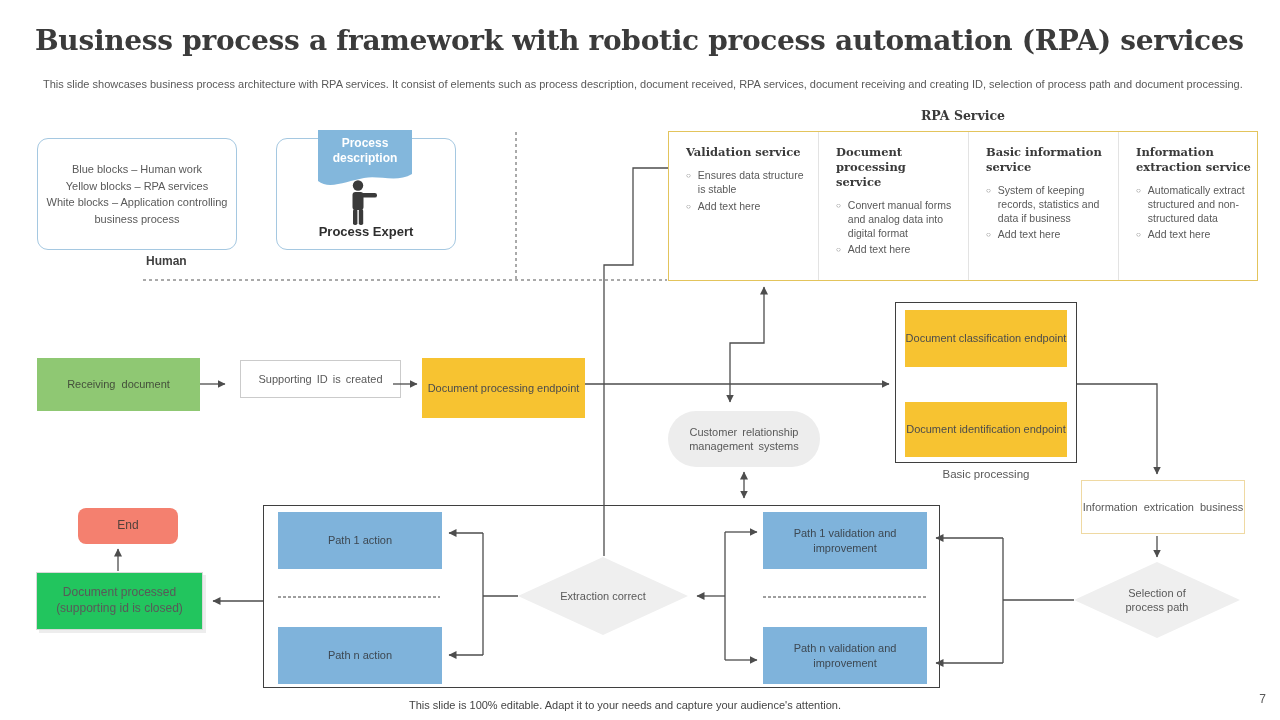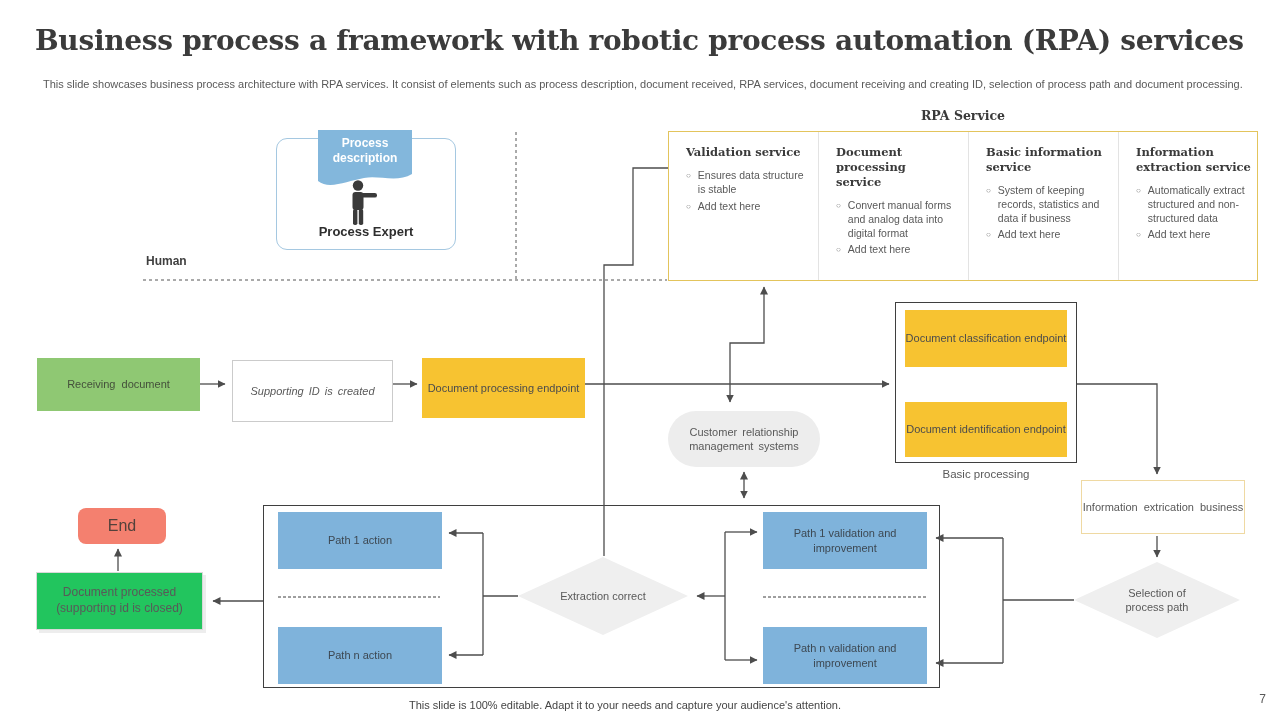--- a/index.html
+++ b/index.html
@@ -38,60 +38,67 @@
   .rpa-col.divider{border-right:1px solid #E3E3E3;}
   .rpa-head{font-family:"DejaVu Serif","Liberation Serif",serif;font-weight:bold;
             font-size:11.5px;line-height:1.3;color:#3A3A3A;margin-bottom:9px;width:118px;}
   .bullet{display:flex;gap:7px;font-size:10.5px;line-height:1.32;color:#595959;
           margin-bottom:3px;width:124px;}
   .bullet .dot{font-size:8px;padding-top:2px;color:#7A7A7A;flex:none;}
 
   
   .shape{font-size:11px;line-height:1.3;}
   .green-box{left:37px;top:358px;width:163px;height:53px;background:var(--green);color:#44503B;word-spacing:3px;}
-  .white-box{left:232px;top:360px;width:161px;height:62px;background:#fff;
-             border:1px solid var(--whiteborder);color:#595959;word-spacing:2px;font-style:italic;}
+  .white-box{left:240px;top:360px;width:161px;height:38px;background:#fff;
+             border:1px solid var(--whiteborder);color:#595959;word-spacing:2px;}
   .yellow{background:var(--yellow);color:#4C4C4C;}
   .dpe-box{left:422px;top:358px;width:163px;height:60px;}
   .crm-blob{left:668px;top:411px;width:152px;height:56px;background:#EDEDED;
             border-radius:28px;color:#595959;word-spacing:2px;}
   .basic-container{left:895px;top:302px;width:182px;height:161px;border:1.4px solid var(--borderdark);background:#fff;}
   .yc-box{left:905px;top:310px;width:162px;height:57px;}
   .yi-box{left:905px;top:402px;width:162px;height:55px;}
   .basic-label{left:895px;top:468px;width:182px;text-align:center;font-size:11.5px;color:#595959;}
   .info-box{left:1081px;top:480px;width:164px;height:54px;background:#fff;
             border:1px solid var(--infoborder);color:#595959;word-spacing:3px;}
   .diamond{clip-path:polygon(50% 0,100% 50%,50% 100%,0 50%);background:var(--shapegray);color:#595959;}
   .sel-diamond{left:1074px;top:562px;width:166px;height:76px;}
   .ext-diamond{left:518px;top:557px;width:170px;height:78px;}
   .big-container{left:263px;top:505px;width:677px;height:183px;border:1.4px solid var(--borderdark);}
   .blue-box{background:var(--blue);color:#3D4852;}
   .p1a{left:278px;top:512px;width:164px;height:57px;}
   .pna{left:278px;top:627px;width:164px;height:57px;}
   .p1v{left:763px;top:512px;width:164px;height:57px;}
   .pnv{left:763px;top:627px;width:164px;height:57px;}
-  .end-box{left:78px;top:508px;width:88px;height:36px;background:var(--salmon);
-           border-radius:8px;color:#53413B;font-size:16px;}
+  .end-box{left:78px;top:508px;width:100px;height:36px;background:var(--salmon);
+           border-radius:8px;color:#53413B;font-size:12px;}
   .docp-box{left:36px;top:572px;width:167px;height:58px;background:#22c55e;border:1px solid #D9D9D9;
             box-shadow:3px 3px 0 rgba(0,0,0,0.07);color:#595959;font-size:12px;}
 
   
   .footer{left:0;top:699px;width:1250px;text-align:center;font-size:11px;color:#454545;}
   .page-num{right:14px;top:692px;font-size:12px;color:#595959;}
 
   svg.connectors{position:absolute;left:0;top:0;width:1280px;height:720px;pointer-events:none;}
 </style>
 </head>
 <body>
 
 <div class="slide">
 
   <div class="abs title">Business process a framework with robotic process automation (RPA) services</div>
   <div class="abs subtitle">This slide showcases business process architecture with RPA services. It consist of elements such as process description, document received, RPA services, document receiving and creating ID, selection of process path and document processing.</div>
 
+  <div class="abs legend-box center">
+    <div>
+      <div>Blue blocks – Human work</div>
+      <div>Yellow blocks – RPA services</div>
+      <div>White blocks – Application controlling business process</div>
+    </div>
+  </div>
 
   <div class="abs expert-card"></div>
   <svg class="abs flag" viewBox="0 0 94 60">
     <path d="M0,0 H94 V44 C79,53 61,45 46,48 C29,51 11,60 0,51 Z" fill="var(--flagblue)"></path>
   </svg>
   <div class="abs flag-text">Process description</div>
   <svg class="abs person" viewBox="0 0 44 46">
     <g fill="#3A3A3A">
       <circle cx="17" cy="5.5" r="5.2"></circle>
       <rect x="11.5" y="12" width="11" height="18" rx="3"></rect>

